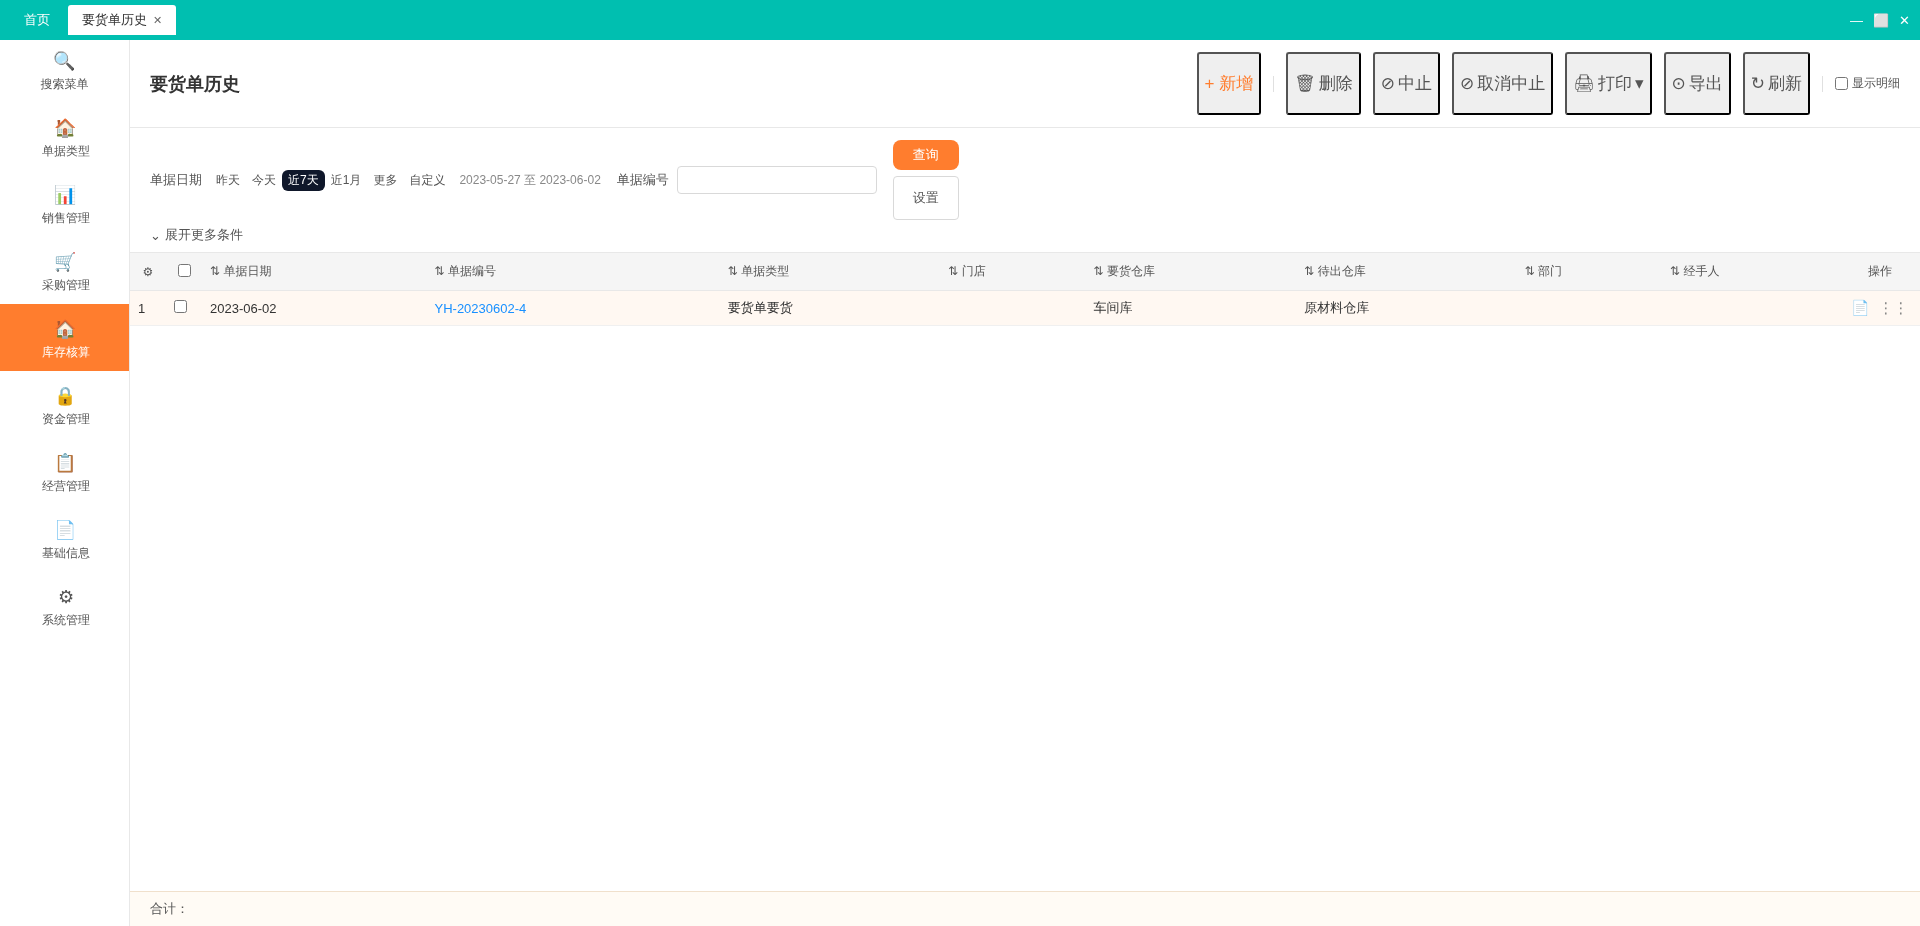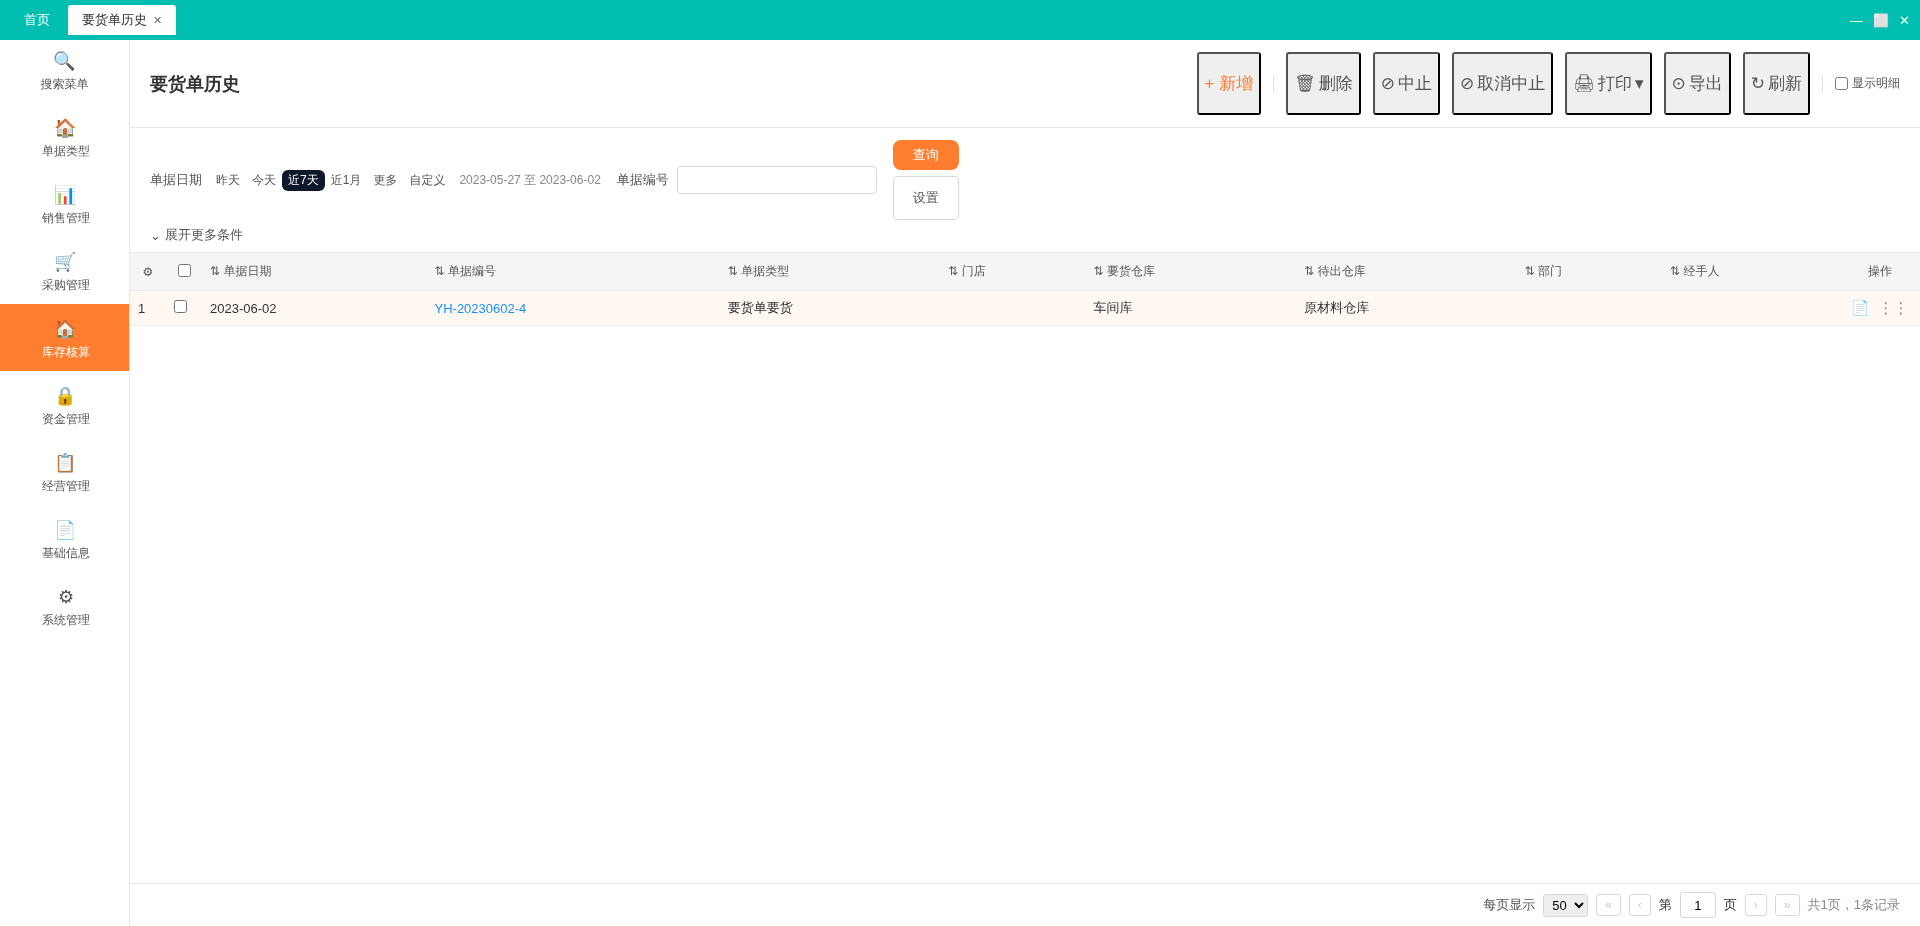--- a/index.html
+++ b/index.html
@@ -241,30 +241,19 @@
         <div class="row-ops">
           <span class="row-op-icon">📄</span>
           <span class="row-op-icon">⋮⋮</span>
         </div>
       </td>
     </tr>
           </tbody>
       </table>
     </div>
 
-
-    <div class="pagination">
-      <span class="page-info">每页显示</span>
-      <select class="per-page-select">
-        <option>50</option>
-      </select>
-      <button class="page-btn disabled">«</button>
-      <button class="page-btn disabled">‹</button>
-      <span>第</span>
-      <input class="page-input" type="text" value="1" style="">
-      <span>页</span>
-      <button class="page-btn disabled">›</button>
-      <button class="page-btn disabled">»</button>
-      <span class="total-info">共1页，1条记录</span>
-    </div>
+    <div class="table-footer">
+      <span>合计：</span>
+    </div>
+
 
   </div>
 </div>
 
 </body></html>

